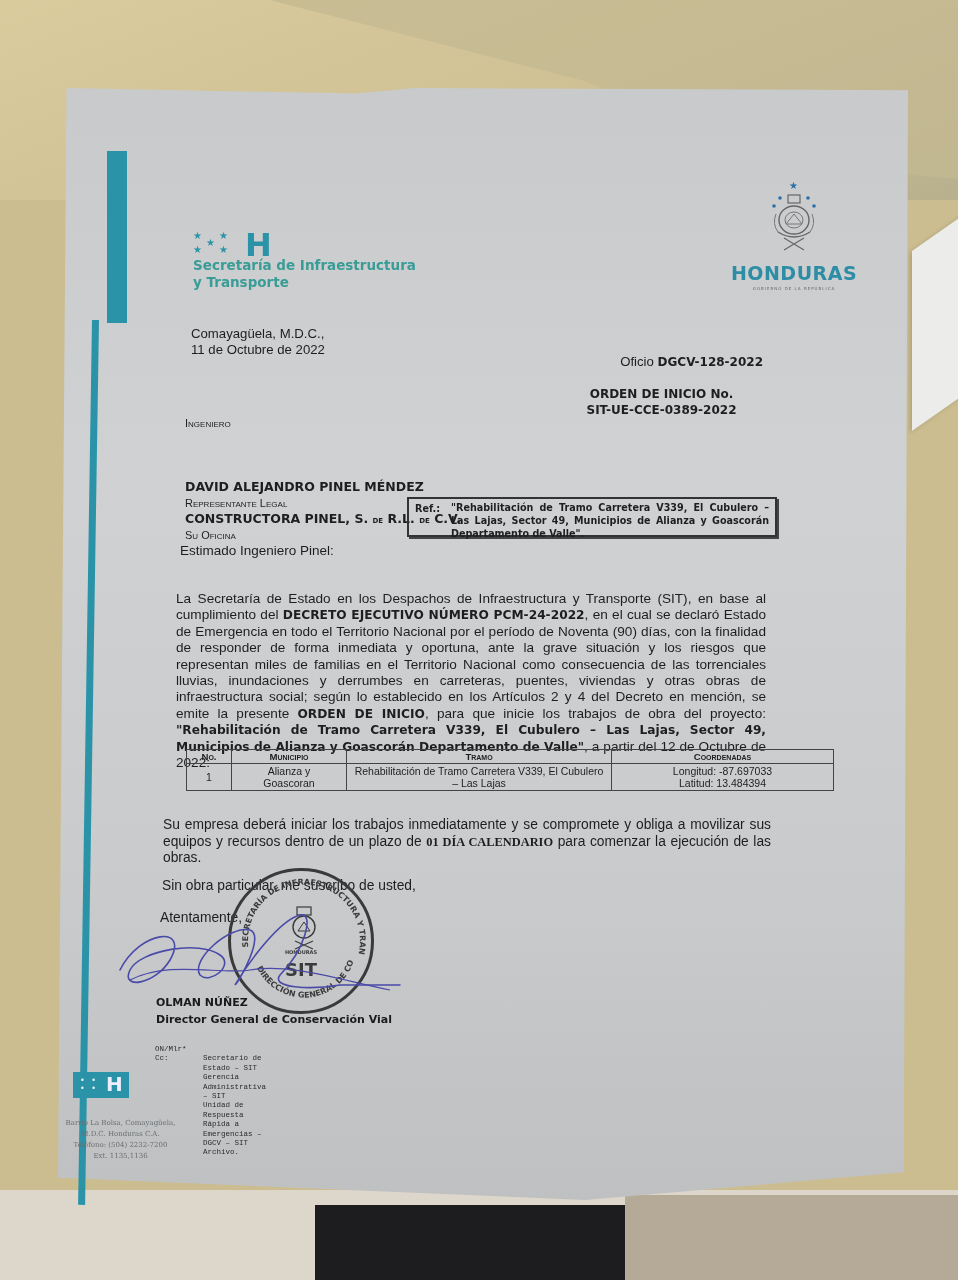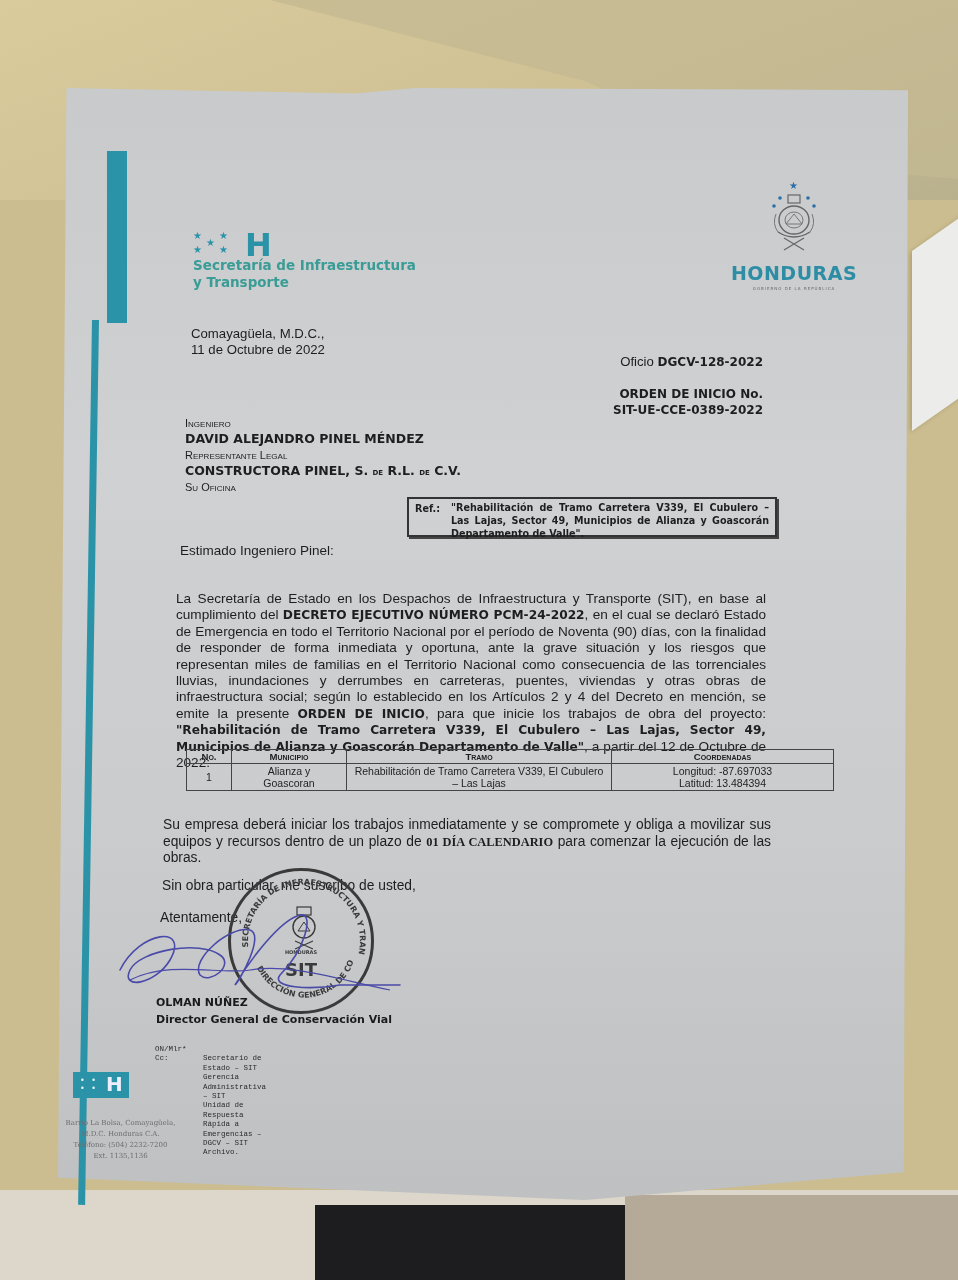--- a/index.html
+++ b/index.html
@@ -155,28 +155,28 @@
 <div class="text" style="left:191px;top:326px;line-height:16px;">
   <div>Comayagüela, M.D.C.,</div>
   <div>11 de Octubre de 2022</div>
 </div>
 
 <div class="text" style="left:590px;top:354px;width:173px;text-align:right;">
   <span>Oficio</span>
   <span class="mono-b" style="font-size:12px;">DGCV-128-2022</span>
 </div>
 
-<div class="text mono-b" style="left:560px;top:386px;width:203px;text-align:right;font-size:12px;line-height:16px;">
+<div class="text mono-b" style="left:560px;top:386px;width:203px;text-align:center;font-size:12px;line-height:16px;">
   <div>ORDEN DE INICIO No.</div>
   <div>SIT-UE-CCE-0389-2022</div>
 </div>
 
 <div class="text" style="left:185px;top:415px;line-height:16px;">
   <div class="small-caps" style="font-size:11px;">Ingeniero</div>
-  <div class="mono-b" style="font-size:12.5px;">DAVID ALEJANDRO PINEL MÉNDEZ</div>
+  <div class="mono-b" style="font-size:12.5px;margin-top:48px;">DAVID ALEJANDRO PINEL MÉNDEZ</div>
   <div class="small-caps" style="font-size:11px;">Representante Legal</div>
   <div class="mono-b" style="font-size:12.5px;">
     <span>CONSTRUCTORA PINEL, S.</span>
     <span style="font-variant:small-caps;font-size:10.5px;">de</span>
     <span>R.L.</span>
     <span style="font-variant:small-caps;font-size:10.5px;">de</span>
     <span>C.V.</span>
   </div>
   <div class="small-caps" style="font-size:11px;">Su Oficina</div>
 </div>

